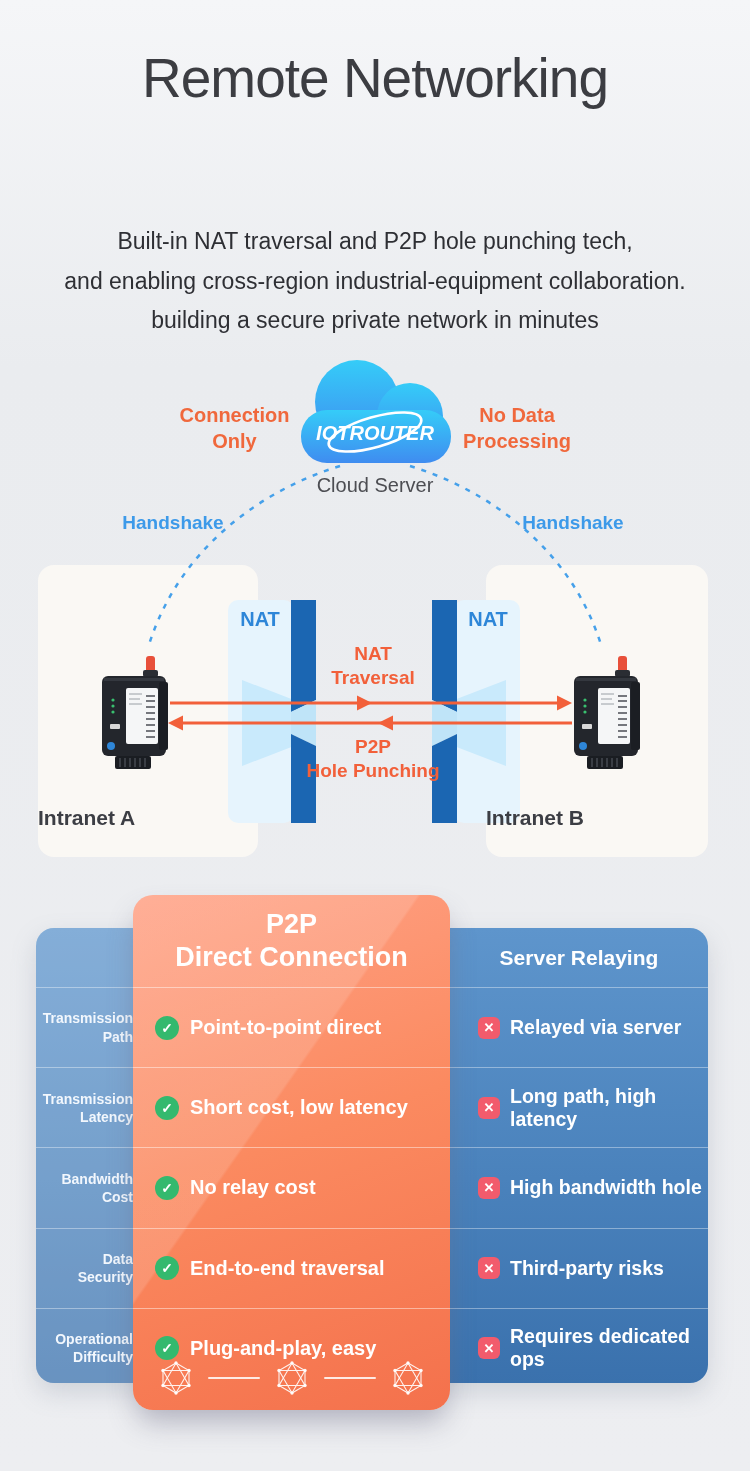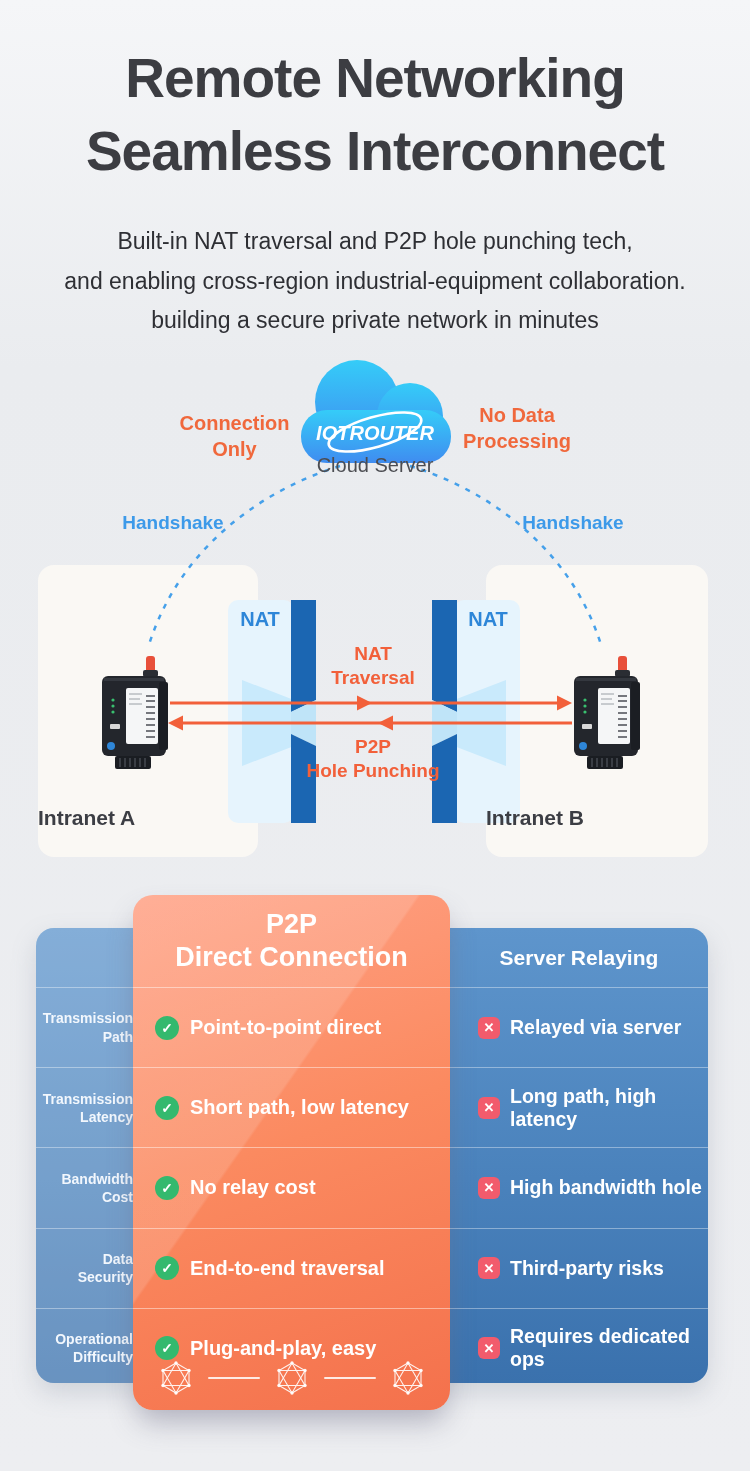--- a/index.html
+++ b/index.html
@@ -1,32 +1,32 @@
 <!DOCTYPE html>
 <html><head>
 <meta charset="utf-8">
 <style>
   html,body{margin:0;padding:0;background:#e7e9ed;font-family:"Liberation Sans",sans-serif;}
   .canvas{position:relative;width:750px;height:1471px;margin:0 auto;overflow:hidden;
           background:linear-gradient(180deg,#f5f6f8 0%,#eaecef 25%,#edeef1 100%);}
 
   
   .title{position:absolute;top:42px;left:0;width:750px;text-align:center;
-         font-size:55px;font-weight:700;color:#3c3d42;line-height:1.32;letter-spacing:-1px;}
+         font-size:55px;font-weight:400;color:#3c3d42;line-height:1.32;letter-spacing:-1px;}
   .subtitle{position:absolute;top:222px;left:0;width:750px;text-align:center;
             font-size:23px;font-weight:500;color:#2e2f34;line-height:1.72;}
 
   
   .diagram{position:absolute;top:340px;left:0;width:750px;height:540px;}
   .abs{position:absolute;}
   .pre{white-space:pre-line;}
   .cloud-wrap{left:295px;top:18px;width:160px;height:107px;z-index:5;}
-  .cloud-caption{left:295px;top:114px;width:160px;text-align:center;font-size:20px;color:#4c4d52;z-index:5;}
+  .cloud-caption{left:295px;top:134px;width:160px;text-align:center;font-size:20px;color:#4c4d52;z-index:5;}
   .orange-note{font-size:20px;font-weight:700;color:#f0683c;text-align:center;line-height:1.32;z-index:5;}
-  .note-left{left:172px;top:70px;width:125px;}
+  .note-left{left:172px;top:62px;width:125px;}
   .note-right{left:453px;top:62px;width:128px;}
   .handshake{font-size:19px;font-weight:700;color:#3d9ae9;z-index:5;}
   .hs-left{left:118px;top:172px;width:110px;text-align:center;}
   .hs-right{left:518px;top:172px;width:110px;text-align:center;}
   .panel{background:#faf8f4;border-radius:16px;z-index:1;}
   .panel-a{left:38px;top:225px;width:220px;height:292px;}
   .panel-b{left:486px;top:225px;width:222px;height:292px;}
   .intranet-label{font-size:21px;font-weight:700;color:#3c3e44;text-align:left;z-index:6;}
   .il-a{left:38px;top:466px;width:220px;}
   .il-b{left:486px;top:466px;width:222px;}
@@ -81,21 +81,20 @@
                align-items:center;justify-content:center;gap:14px;}
   .mol-line{width:52px;height:2px;background:rgba(255,255,255,.85);border-radius:1px;}
 </style>
 </head>
 <body>
 
 <div class="canvas">
 
   <div class="title">
     <div>Remote Networking</div>
-    <div>Seamless Interconnect</div>
   </div>
   <div class="subtitle">
     <div>Built-in NAT traversal and P2P hole punching tech,</div>
     <div>and enabling cross-region industrial-equipment collaboration.</div>
     <div>building a secure private network in minutes</div>
   </div>
 
   <div class="diagram">
 
     <div class="abs panel panel-a"></div>
@@ -303,21 +302,21 @@
     <div class="orange-card">
       <div class="card-header">P2P
 Direct Connection</div>
 
       <div class="card-row">
         <span class="check-icon">✓</span>
         <span>Point-to-point direct</span>
       </div>
       <div class="card-row">
         <span class="check-icon">✓</span>
-        <span>Short path, low latency</span>
+        <span>Short cost, low latency</span>
       </div>
       <div class="card-row">
         <span class="check-icon">✓</span>
         <span>No relay cost</span>
       </div>
       <div class="card-row">
         <span class="check-icon">✓</span>
         <span>End-to-end traversal</span>
       </div>
       <div class="card-row">

